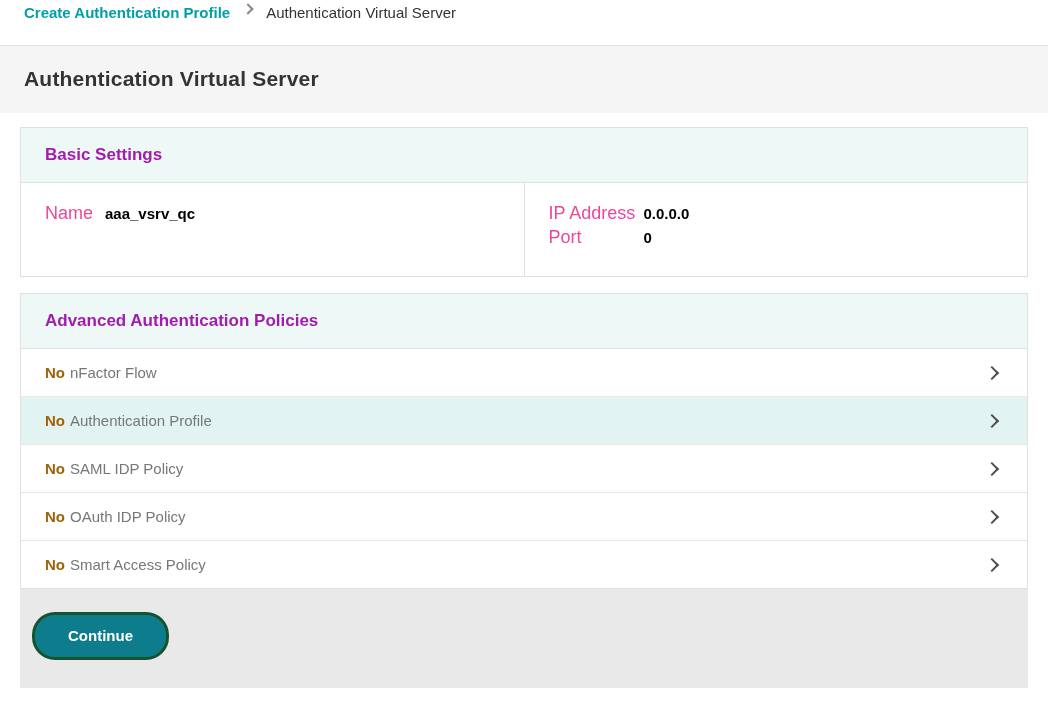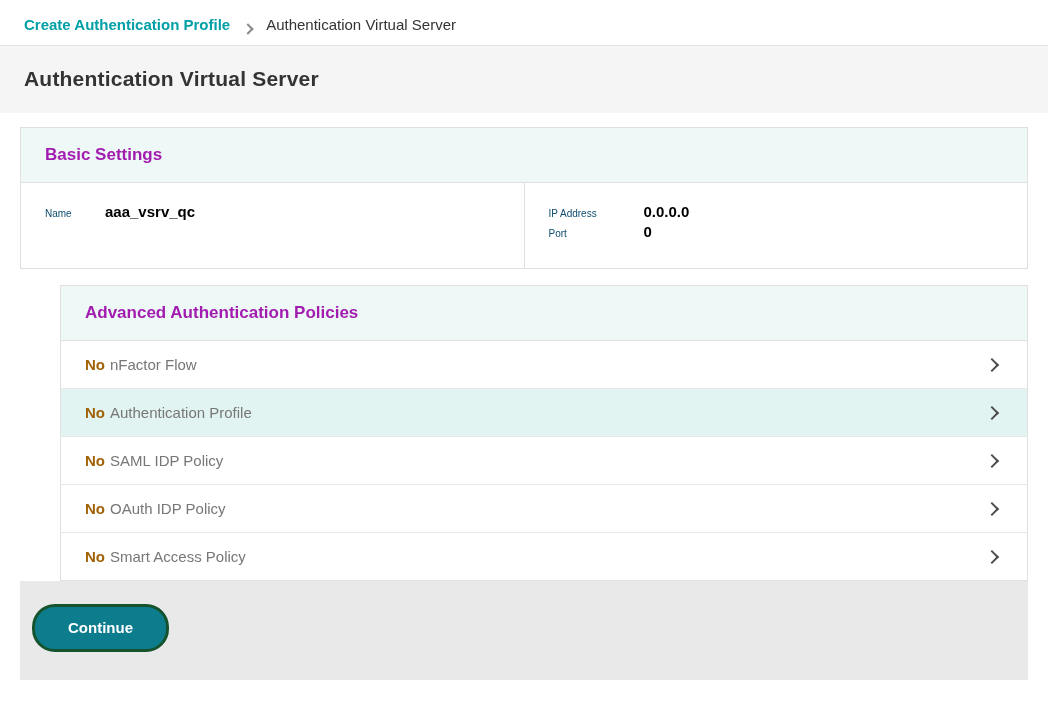--- a/index.html
+++ b/index.html
@@ -9,23 +9,23 @@
     background: #ffffff;
     color: #333;
     min-height: 716px;
     position: relative;
   }
 
   
   .breadcrumb-bar {
     height: 46px;
     display: flex;
-    align-items: flex-end;
+    align-items: flex-start;
     gap: 14px;
-    padding: 12px 24px;
+    padding: 4px 24px;
     background: #ffffff;
     border-bottom: 1px solid #e4e4e4;
   }
   .breadcrumb-link {
     color: #00a0a6;
     font-size: 15px;
     font-weight: bold;
     cursor: pointer;
     text-decoration: none;
   }
@@ -77,22 +77,22 @@
   
   .basic-content { display: flex; }
   .basic-col {
     flex: 1;
     padding: 20px 24px 28px;
   }
   .basic-col.right { border-left: 1px solid #e0e0e0; }
   .field-row { display: flex; align-items: baseline; margin-bottom: 3px; }
   .field-row:last-child { margin-bottom: 0; }
   .field-label {
-    color: #0c4a6e;
-    font-size: 10px;
+    color: #ec4899;
+    font-size: 18px;
     width: 95px;
     flex: 0 0 auto;
   }
   .field-value {
     color: #000000;
     font-size: 15px;
     font-weight: bold;
   }
 
   
@@ -183,21 +183,21 @@
           <span class="field-value">0.0.0.0</span>
         </div>
         <div class="field-row">
           <span class="field-label">Port</span>
           <span class="field-value">0</span>
         </div>
       </div>
     </div>
   </div>
 
-  <div class="panel" style="margin-bottom:0;margin-left:40px;">
+  <div class="panel" style="margin-bottom:0;">
     <div class="panel-header">
       <h2>Advanced Authentication Policies</h2>
     </div>
 
     <div class="policy-row">
       <span class="policy-text">
         <span class="policy-count">No</span><span>nFactor Flow</span>
       </span>
       <span class="row-chevron"></span>
     </div>

